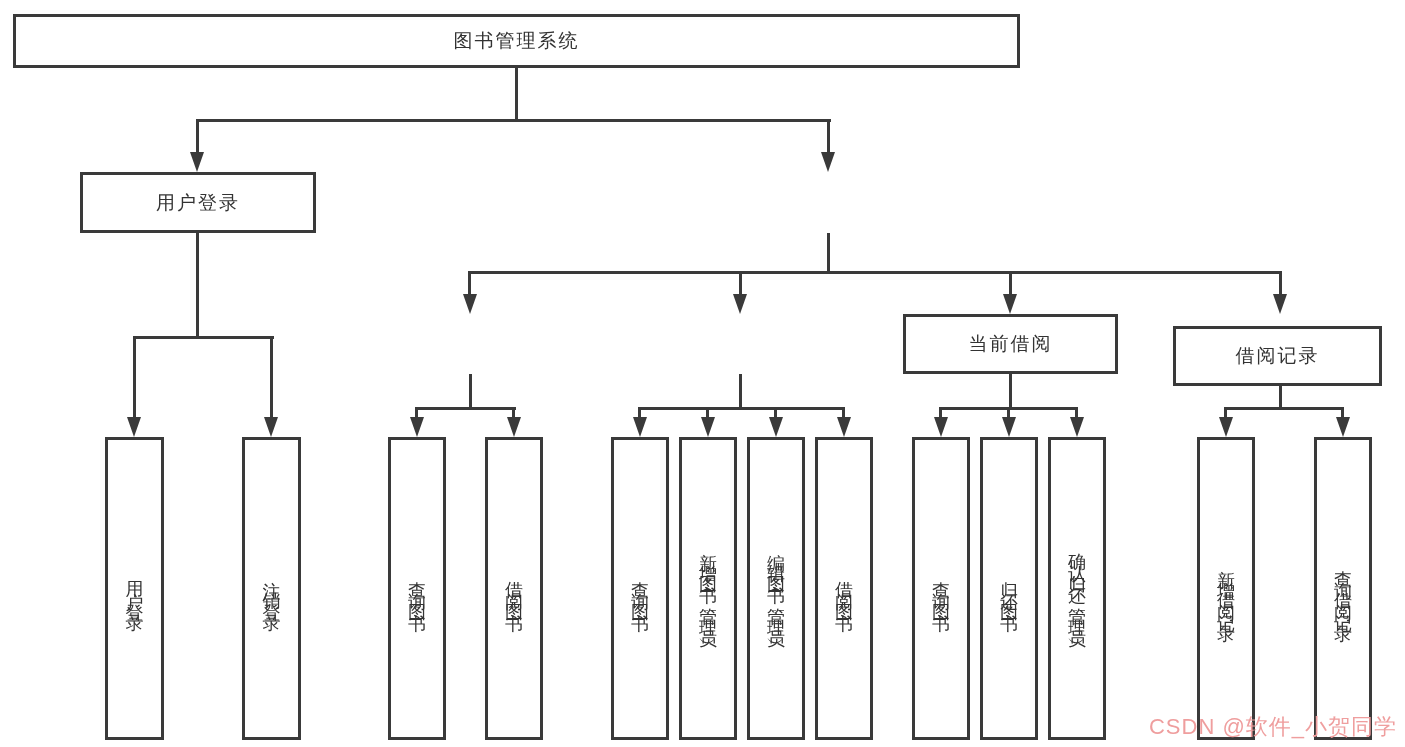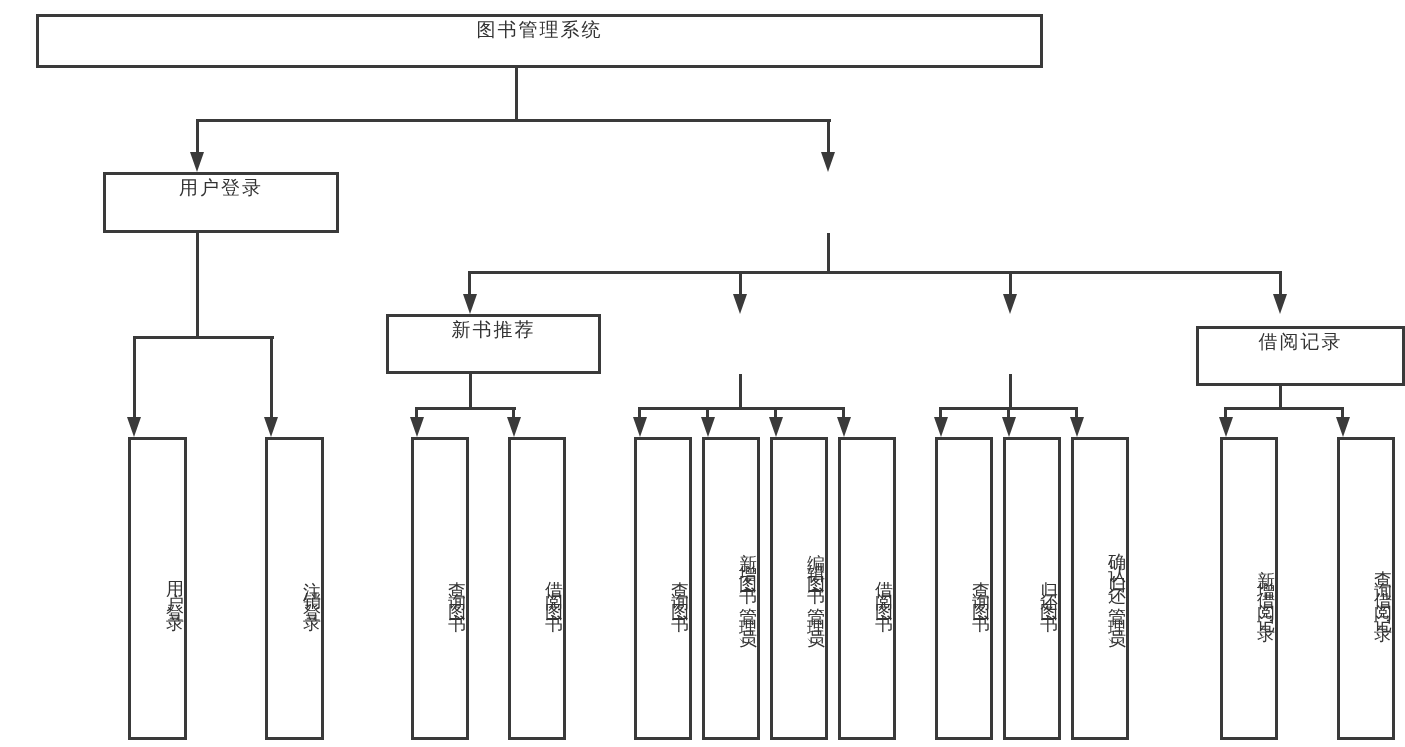--- a/index.html
+++ b/index.html
@@ -2,22 +2,22 @@
 <html><head>
 <meta charset="utf-8">
 <style>
   html,body{margin:0;padding:0;background:#fff;}
   .canvas{
     position:relative;width:1405px;height:747px;background:#ffffff;
     font-family:"Liberation Sans","DejaVu Sans",sans-serif;color:#333;overflow:hidden;
   }
   .box{
     position:absolute;box-sizing:border-box;border:3px solid #3a3a3a;background:#fff;
-    display:flex;justify-content:center;
-    font-size:19px;color:#333;letter-spacing:2px;z-index:2;margin-left:23px;
+    display:flex;align-items:center;justify-content:center;
+    font-size:19px;color:#333;letter-spacing:2px;z-index:2;
   }
   .leaf{
     writing-mode:vertical-rl;text-orientation:mixed;
     font-size:18px;letter-spacing:11px;line-height:1;
   }
   .leaf span{display:block;}
   .vl{position:absolute;width:3px;background:#3a3a3a;z-index:1;}
   .hl{position:absolute;height:3px;background:#3a3a3a;z-index:1;}
   .ar{
     position:absolute;width:0;height:0;z-index:1;
@@ -35,22 +35,22 @@
 <div class="canvas">
 
   <div class="box" style="left:13px;top:14px;width:1007px;height:54px">
     <span>图书管理系统</span>
   </div>
 
   <div class="box" style="left:80px;top:172px;width:236px;height:61px">
     <span>用户登录</span>
   </div>
 
-  <div class="box" style="left:363px;top:314px;width:215px;height:60px">
-    <span>新书推荐</span>
+  <div class="box" style="left:903px;top:314px;width:215px;height:60px">
+    <span>当前借阅</span>
   </div>
   <div class="box" style="left:1173px;top:326px;width:209px;height:60px">
     <span>借阅记录</span>
   </div>
 
   <div class="box leaf" style="left:105px;top:437px;width:59px;height:303px">
     <span>用户登录</span>
   </div>
   <div class="box leaf" style="left:242px;top:437px;width:59px;height:303px">
     <span>注销登录</span>
@@ -145,14 +145,15 @@
   <div class="vl" style="left:1075px;top:407px;height:14px"></div>
   <div class="ar" style="left:1070px;top:417px"></div>
 
   <div class="vl" style="left:1279px;top:374px;height:36px"></div>
   <div class="hl" style="left:1224px;top:407px;width:120px"></div>
   <div class="vl" style="left:1224px;top:407px;height:14px"></div>
   <div class="ar" style="left:1219px;top:417px"></div>
   <div class="vl" style="left:1341px;top:407px;height:14px"></div>
   <div class="ar" style="left:1336px;top:417px"></div>
 
+  <div class="watermark">CSDN @软件_小贺同学</div>
 
 </div>
 
 </body></html>

